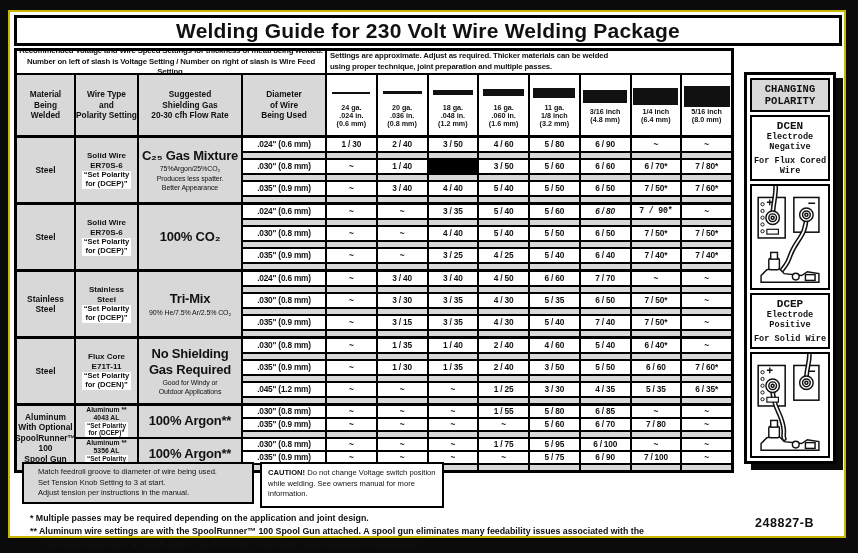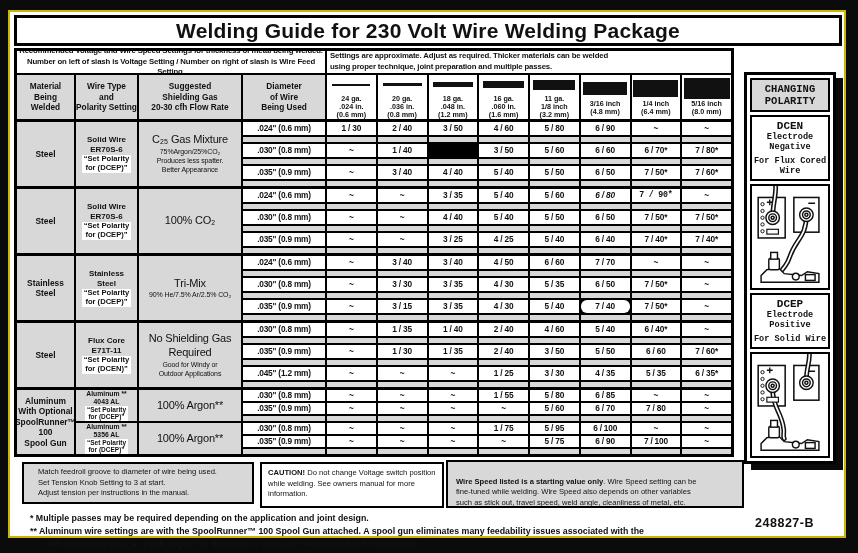--- a/index.html
+++ b/index.html
@@ -2,41 +2,41 @@
 <html><head>
 <meta charset="utf-8">
 <style>
   body{margin:0;background:#000;}
   .scene{position:relative;width:858px;height:553px;background:#0b0b0b;font-family:"Liberation Sans",sans-serif;color:#111;overflow:hidden;}
   .card{position:absolute;left:8px;top:10px;width:838px;height:528px;background:#fff;border:2px solid #c9b702;box-sizing:border-box;}
   .title{position:absolute;left:4px;top:3px;width:828px;height:31px;border:3px solid #000;box-sizing:border-box;display:flex;align-items:center;justify-content:center;font-size:21px;font-weight:bold;letter-spacing:.2px;}
   .wtable{position:absolute;left:4px;top:36px;width:720px;background:#000;border:3px solid #000;box-sizing:border-box;}
   .grid{display:grid;gap:2px;background:#000;grid-template-columns:57px 61px 102px 82px repeat(8,1fr);}
   .note-row{grid-template-columns:308px 1fr;height:22px;margin-bottom:2px;}
-  .hdr-row{height:44px;margin-bottom:3px;}
+  .hdr-row{height:60px;margin-bottom:3px;}
   .group{margin-bottom:3px;}
   .group:last-child{margin-bottom:0;}
   .cell{display:flex;flex-direction:column;align-items:center;justify-content:center;overflow:hidden;}
   .gray{background:#d8d8d8;}
   .white{background:#fff;}
   .ml{white-space:pre-line;}
   .notecell{background:#fff;font-size:7.8px;font-weight:bold;line-height:1.35;letter-spacing:-.15px;text-align:center;}
   .notecell.left{align-items:flex-start;text-align:left;padding-left:3px;}
   .colhead{font-size:8.3px;font-weight:bold;text-align:center;line-height:1.3;}
   .gauge{justify-content:center;padding:0;}
   .barbox{height:22px;display:flex;align-items:center;justify-content:center;}
   .bar{background:#111;}
   .glabel{font-size:7.2px;font-weight:bold;text-align:center;line-height:1.12;}
   .mat{font-size:8.4px;font-weight:bold;text-align:center;line-height:1.25;}
   .wire{font-size:8px;font-weight:bold;text-align:center;line-height:1.18;}
   .wire.small{font-size:6.8px;line-height:1.1;}
   .pol{background:#fff;padding:0 2px;margin-top:1px;font-size:7.6px;}
   .wire.small .pol{font-size:6.5px;}
   .gas{text-align:center;padding:0 2px;}
-  .gastitle{font-weight:normal;font-size:11px;letter-spacing:-.2px;line-height:1.25;}
+  .gastitle{font-weight:bold;font-size:13px;letter-spacing:-.2px;line-height:1.25;}
   .gassub{font-size:7px;line-height:1.3;letter-spacing:-.1px;}
   .val{font-size:8.3px;font-weight:bold;line-height:1;letter-spacing:-.2px;}
   .ppanel{position:absolute;left:734px;top:60px;width:92px;height:392px;border:3px solid #000;background:#fff;box-sizing:border-box;padding:3px;display:flex;flex-direction:column;gap:3px;box-shadow:7px 6px 0 #0a0a0a;}
   .pbox{border:2px solid #000000;box-sizing:border-box;font-family:Liberation Mono, monospace;}
   .phead{background:#d8d8d8;font-size:10.5px;font-weight:bold;text-align:center;line-height:1.15;padding:3px 0;}
   .ptext{font-size:8.6px;font-weight:bold;text-align:center;padding:3px 1px;background:#fff;}
   .ptitle{font-size:11px;}
   .pfor{margin-top:4px;}
   .pdiag{flex:1;display:flex;align-items:center;justify-content:center;background:#fff;overflow:hidden;min-height:0;}
   .bbox{position:absolute;border:2px solid #000;box-sizing:border-box;font-size:7.6px;line-height:1.4;}
@@ -323,21 +323,21 @@
           <div class="cell gray" style="grid-area: 4 / 9;"></div>
           <div class="cell gray" style="grid-area: 4 / 10;"></div>
           <div class="cell gray" style="grid-area: 4 / 11;"></div>
           <div class="cell gray" style="grid-area: 4 / 12;"></div>
           <div class="cell white val" style="grid-area: 5 / 4;">.035" (0.9 mm)</div>
           <div class="cell white val" style="grid-area: 5 / 5;">~</div>
           <div class="cell white val" style="grid-area: 5 / 6;">3 / 15</div>
           <div class="cell white val" style="grid-area: 5 / 7;">3 / 35</div>
           <div class="cell white val" style="grid-area: 5 / 8;">4 / 30</div>
           <div class="cell white val" style="grid-area: 5 / 9;">5 / 40</div>
-          <div class="cell white val" style="grid-area: 5 / 10; border-radius: 6px;">7 / 40</div>
+          <div class="cell white val" style="grid-area: 5 / 10;">7 / 40</div>
           <div class="cell white val" style="grid-area: 5 / 11;">7 / 50*</div>
           <div class="cell white val" style="grid-area: 5 / 12;">~</div>
           <div class="cell gray" style="grid-area: 6 / 4;"></div>
           <div class="cell gray" style="grid-area: 6 / 5;"></div>
           <div class="cell gray" style="grid-area: 6 / 6;"></div>
           <div class="cell gray" style="grid-area: 6 / 7;"></div>
           <div class="cell gray" style="grid-area: 6 / 8;"></div>
           <div class="cell gray" style="grid-area: 6 / 9;"></div>
           <div class="cell gray" style="grid-area: 6 / 10;"></div>
           <div class="cell gray" style="grid-area: 6 / 11;"></div>
@@ -588,25 +588,20 @@
     </div>
 
     <div class="bbox feedroll ml">Match feedroll groove to diameter of wire being used.
 Set Tension Knob Setting to 3 at start.
 Adjust tension per instructions in the manual.</div>
 
     <div class="bbox caution">
       <span class="b">CAUTION!</span><span>  Do not change Voltage switch position while welding.  See owners manual for more information.</span>
     </div>
 
-    <div class="bbox wirespeed">
-      <span class="b">Wire Speed listed is a starting value only</span><span>.  Wire Speed setting can be
-fine-tuned while welding.  Wire Speed also depends on other variables
-such as stick out, travel speed, weld angle, cleanliness of metal, etc.</span>
-    </div>
 
     <div class="foot">
       <div>* Multiple passes may be required depending on the application and joint design.</div>
       <div>** Aluminum wire settings are with the SpoolRunner™ 100 Spool Gun attached.  A spool gun eliminates many feedability issues associated with the</div>
       <div class="indent">soft aluminum wire.  A “push angle” for the torch is normally recommended for aluminum.</div>
     </div>
 
     <div class="partnum">248827-B</div>
   </div>
 </div>

